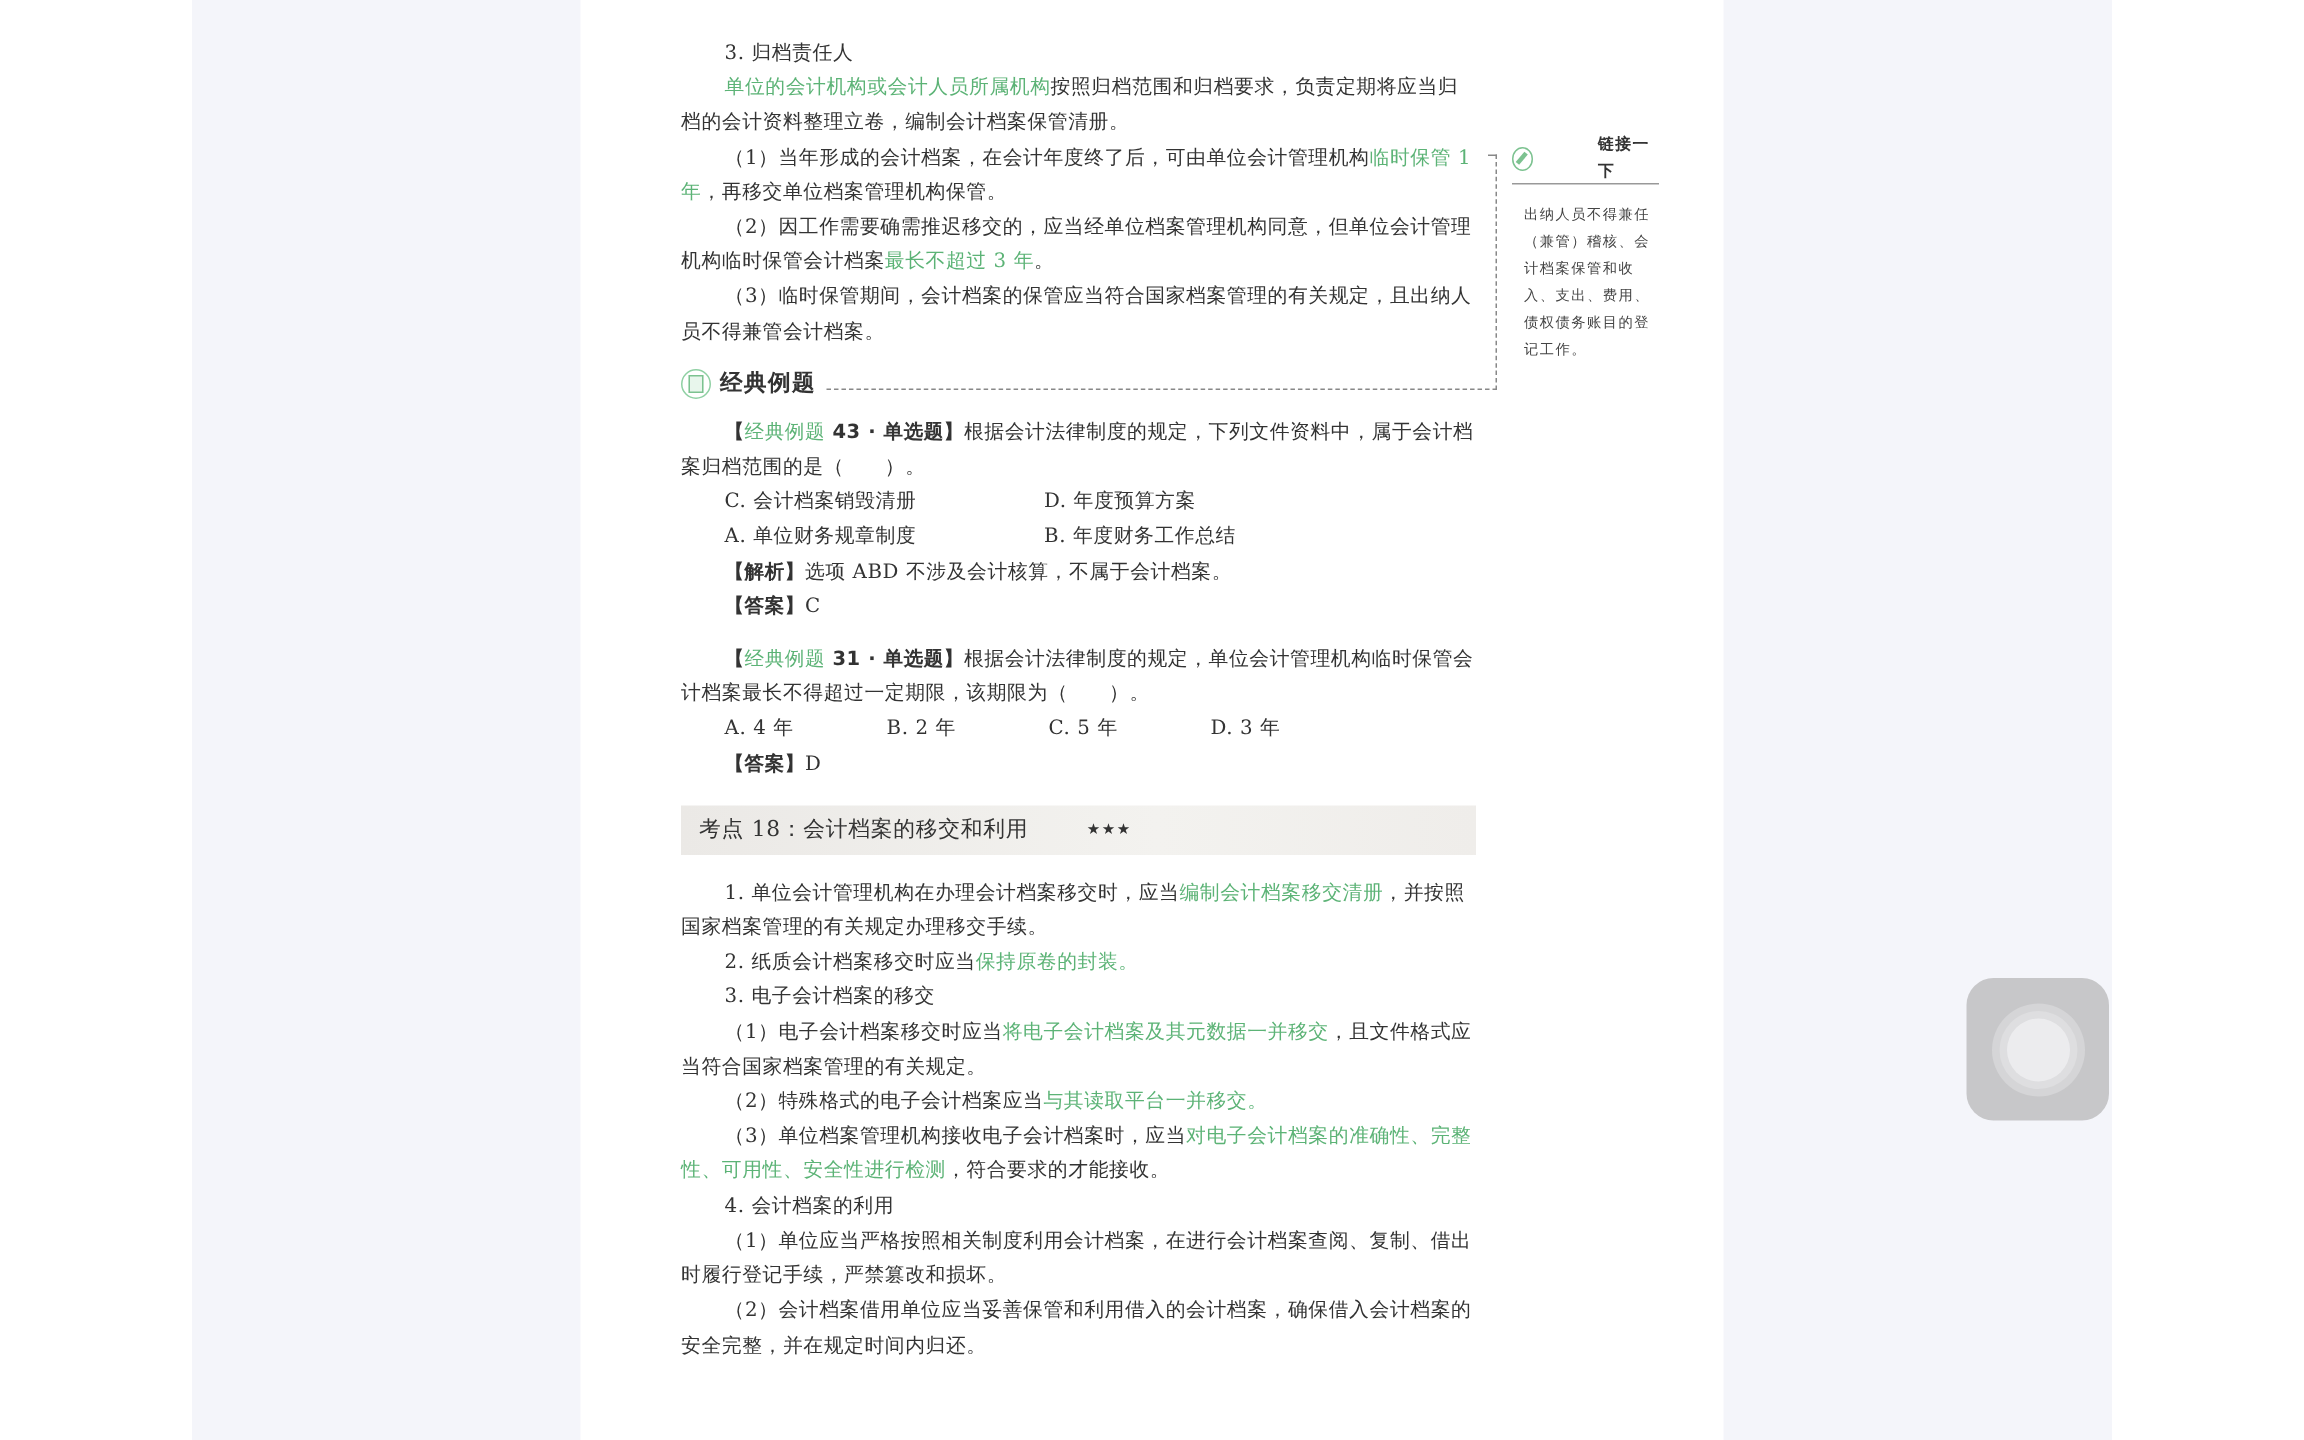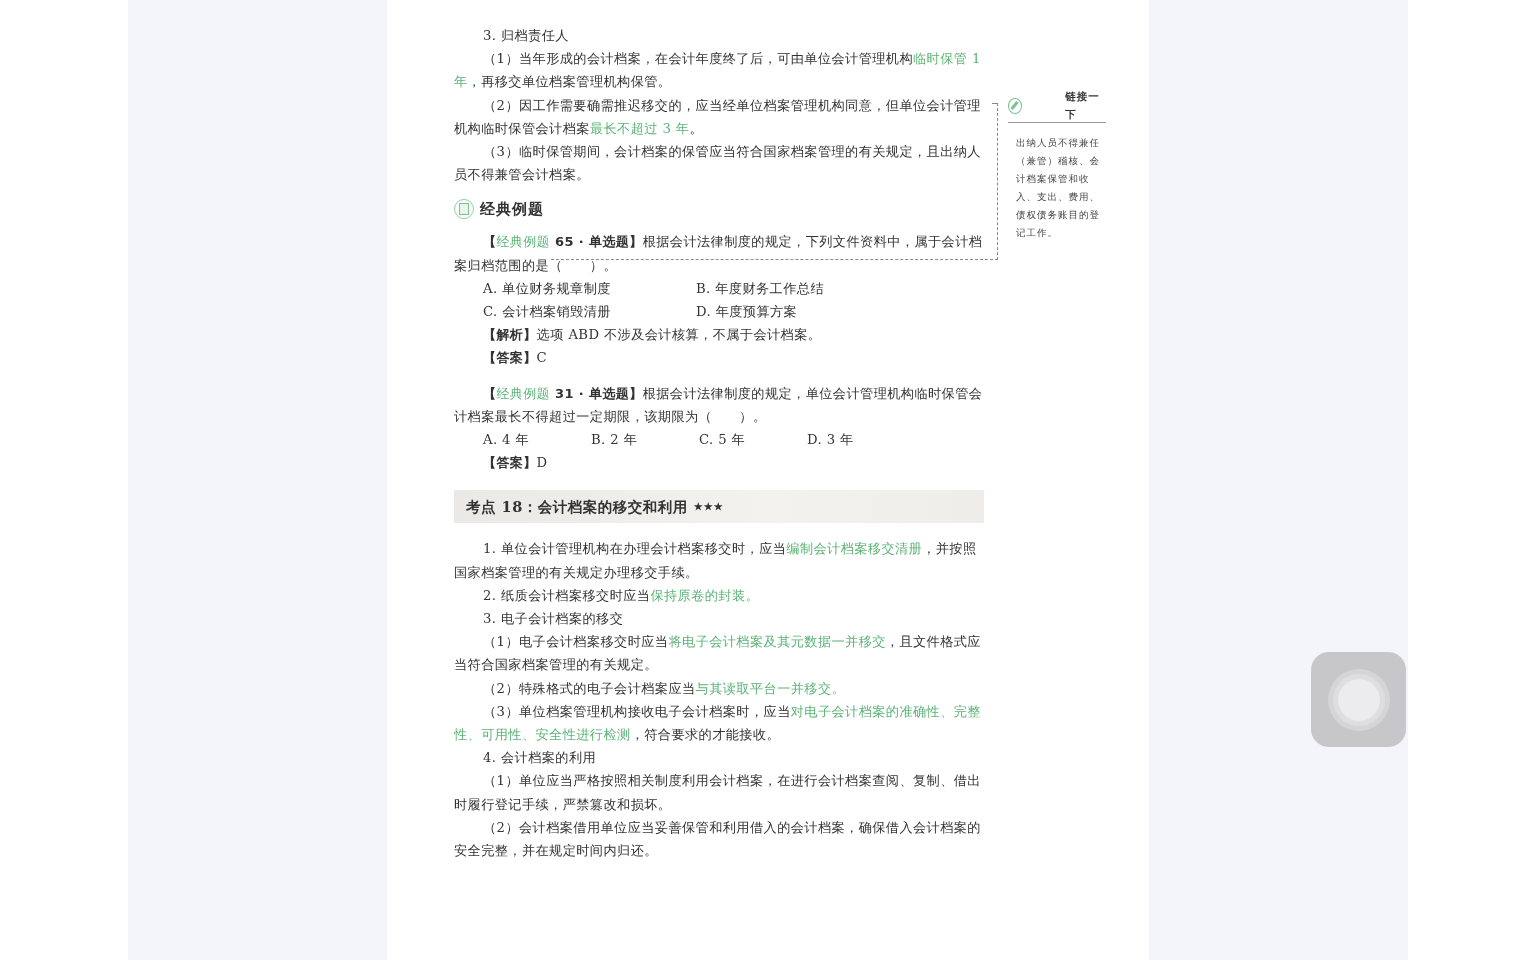--- a/index.html
+++ b/index.html
@@ -50,22 +50,23 @@
     }
     .opts { display: flex; padding-left: 29px; }
     .opts span { display: inline-block; }
     .opts2 span { width: 213px; }
     .opts4 span { width: 108px; }
     .spacer { height: 12px; }
     .section-bar {
       margin-top: 16px; margin-bottom: 14px;
       height: 33px; background: linear-gradient(90deg,#ebe9e6,#f3f2ef 60%,#efedea);
       display: flex; align-items: center; padding-left: 12px;
-      font-family: "DejaVu Serif", "Liberation Serif", serif; font-weight: bold; font-size: 14.5px; color: #333;
+      font-family: "DejaVu Serif", "Liberation Serif", serif; font-weight: normal; font-size: 14.5px; color: #333;
       letter-spacing: 0.5px;
+      gap: 33px;
     }
     .section-bar .stars { font-size: 10px; margin-left: 6px; letter-spacing: 1px; }
     .dotted-box {
       position: absolute; left: 551px; top: 103px; width: 447px; height: 157px;
       border-right: 1px dashed #888; border-bottom: 1px dashed #888;
       box-sizing: border-box;
     }
     .dotted-box .top-dot {
       position: absolute; right: -1px; top: 0; width: 6px; border-top: 1px dashed #888;
     }
@@ -117,39 +118,40 @@
 <div class="sidenote">
   <div class="hdr">
     <span class="icon"></span>
     <span>链接一下</span>
   </div>
   <div class="body">出纳人员不得兼任（兼管）稽核、会计档案保管和收入、支出、费用、债权债务账目的登记工作。</div>
 </div>
 
 <div class="content">
   <p class="p indent">3. 归档责任人</p>
+  <p class="p indent"><span class="g">单位的会计机构或会计人员所属机构</span><span>按照归档范围和归档要求，负责定期将应当归档的会计资料整理立卷，编制会计档案保管清册。</span></p>
   <p class="p indent"><span>（1）当年形成的会计档案，在会计年度终了后，可由单位会计管理机构</span><span class="g">临时保管 1 年</span><span>，再移交单位档案管理机构保管。</span></p>
   <p class="p indent"><span>（2）因工作需要确需推迟移交的，应当经单位档案管理机构同意，但单位会计管理机构临时保管会计档案</span><span class="g">最长不超过 3 年</span><span>。</span></p>
   <p class="p indent">（3）临时保管期间，会计档案的保管应当符合国家档案管理的有关规定，且出纳人员不得兼管会计档案。</p>
 
   <div class="heading-example">
     <span class="icon">
         <span></span>
       </span>
     <span class="title">经典例题</span>
   </div>
 
-  <p class="p indent"><span class="q-tag"><span>【</span><span class="g">经典例题</span><span> 65 · 单选题</span><span>】</span></span><span>根据会计法律制度的规定，下列文件资料中，属于会计档案归档范围的是（　　）。</span></p>
+  <p class="p indent"><span class="q-tag"><span>【</span><span class="g">经典例题</span><span> 43 · 单选题</span><span>】</span></span><span>根据会计法律制度的规定，下列文件资料中，属于会计档案归档范围的是（　　）。</span></p>
+  <div class="opts opts2">
+    <span>C. 会计档案销毁清册</span>
+    <span>D. 年度预算方案</span>
+  </div>
   <div class="opts opts2">
     <span>A. 单位财务规章制度</span>
     <span>B. 年度财务工作总结</span>
-  </div>
-  <div class="opts opts2">
-    <span>C. 会计档案销毁清册</span>
-    <span>D. 年度预算方案</span>
   </div>
   <p class="p indent"><span class="sans-b">【解析】</span><span>选项 ABD 不涉及会计核算，不属于会计档案。</span></p>
   <p class="p indent"><span class="sans-b">【答案】</span><span>C</span></p>
 
   <div class="spacer"></div>
 
   <p class="p indent"><span class="q-tag"><span>【</span><span class="g">经典例题</span><span> 31 · 单选题</span><span>】</span></span><span>根据会计法律制度的规定，单位会计管理机构临时保管会计档案最长不得超过一定期限，该期限为（　　）。</span></p>
   <div class="opts opts4">
     <span>A. 4 年</span>
     <span>B. 2 年</span>

